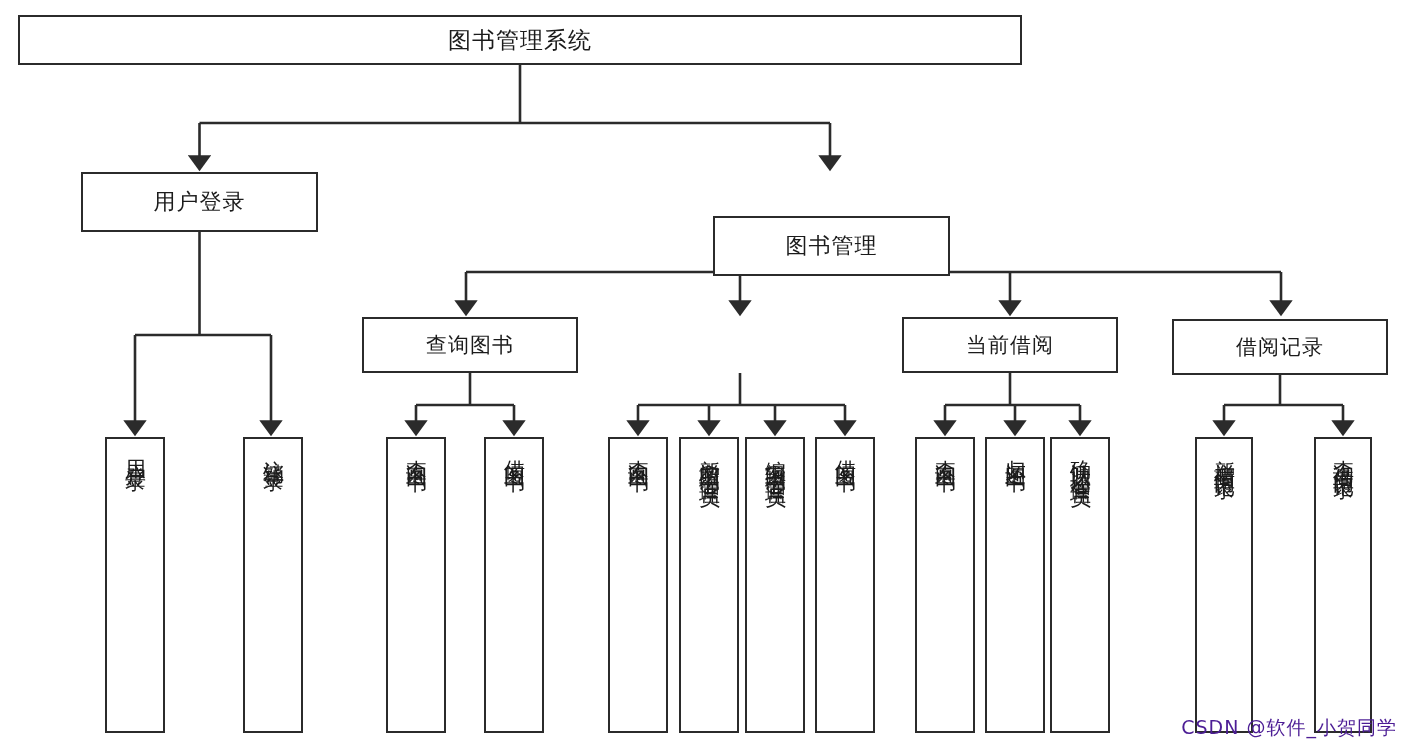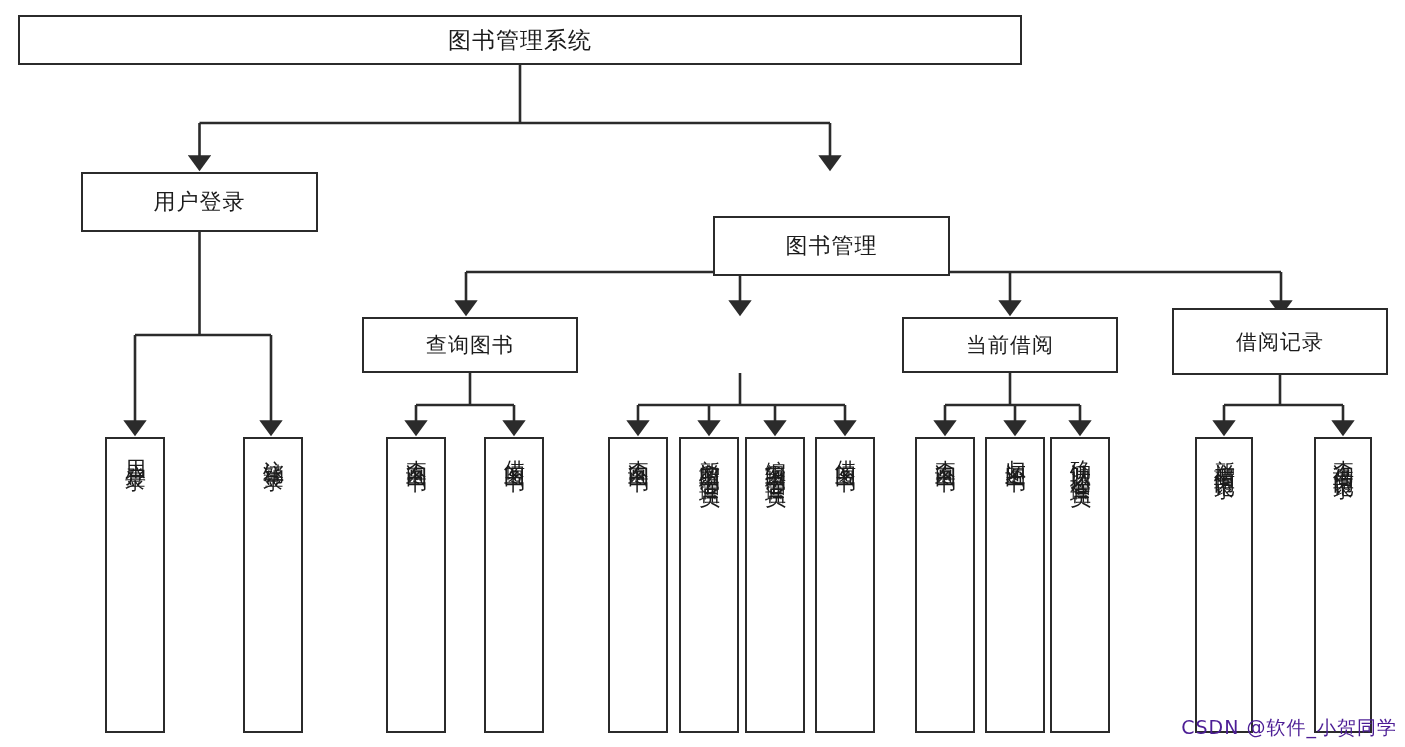--- a/index.html
+++ b/index.html
@@ -135,21 +135,21 @@
   <div class="node node-l1" style="left:713px; top:172px; width:237px; height:60px;margin-top:44px;">
     <span class="hlabel">图书管理</span>
   </div>
 
   <div class="node node-l2" style="left:362px; top:317px; width:216px; height:56px;">
     <span class="hlabel">查询图书</span>
   </div>
   <div class="node node-l2" style="left:902px; top:317px; width:216px; height:56px;">
     <span class="hlabel">当前借阅</span>
   </div>
-  <div class="node node-l2" style="left:1172px; top:308px; width:216px; height:67px;align-items:center;">
+  <div class="node node-l2" style="left:1172px; top:319px; width:216px; height:56px;align-items:center;">
     <span class="hlabel">借阅记录</span>
   </div>
 
   <div class="node node-leaf" style="left:105px; top:437px; width:60px; height:296px;">
     <span class="vlabel">用户登录</span>
   </div>
   <div class="node node-leaf" style="left:243px; top:437px; width:60px; height:296px;">
     <span class="vlabel">注销登录</span>
   </div>
 

